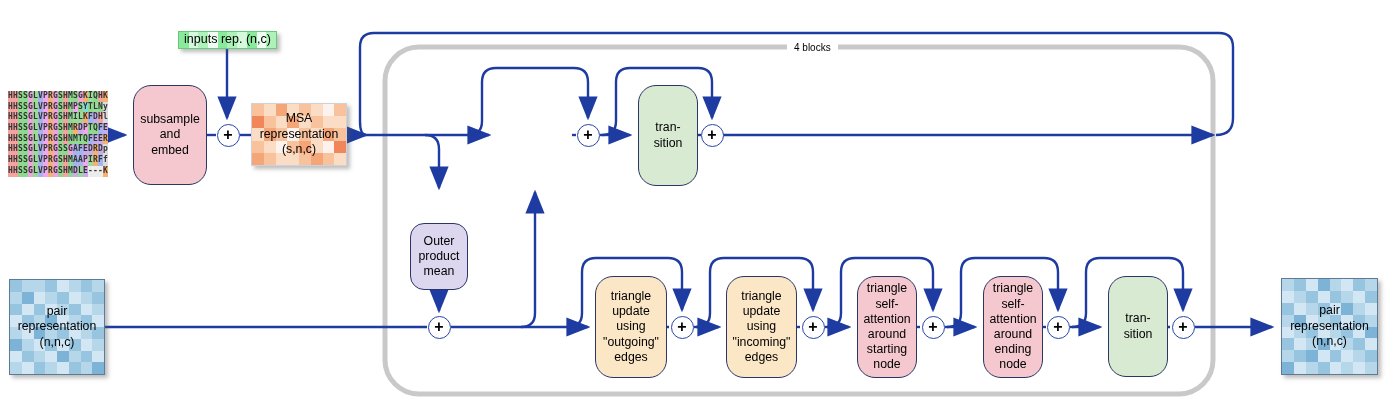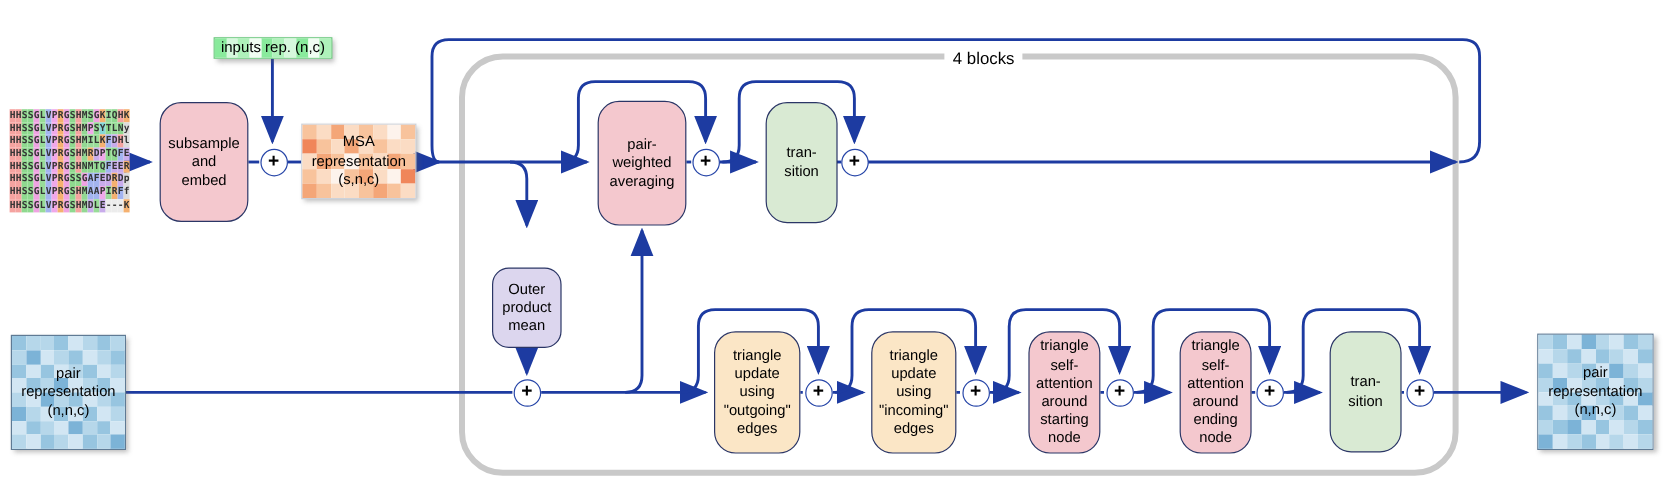--- a/index.html
+++ b/index.html
@@ -33,21 +33,21 @@
   .border-green{border:1px solid #6cc77e;}
 
   
   .msa{position:absolute;left:8px;top:91px;z-index:3;}
   .msa-row{height:10.7px;white-space:nowrap;}
   .msa-row span{display:inline-block;width:5px;height:10.7px;overflow:hidden;
       font-family:"DejaVu Sans Mono",monospace;font-size:8px;font-weight:bold;
       line-height:10.7px;text-align:center;color:#343434;vertical-align:top;}
 
   .loop-label{position:absolute;background:#fff;display:flex;align-items:center;justify-content:center;
-      font-size:14px;color:#000;z-index:2;padding:0 7px;}
+      font-size:10px;color:#000;z-index:2;padding:0 7px;}
 </style>
 </head>
 <body>
 
 <div class="canvas">
 
   <svg class="wires" viewBox="0 0 1400 412">
     <defs>
       <marker id="arr" viewBox="0 0 10 8" refX="9" refY="4" markerWidth="10" markerHeight="8" orient="auto">
         <path d="M0 0 L10 4 L0 8 Z" fill="#1d3ba1"></path>
@@ -170,25 +170,20 @@
         <div style="background: rgb(248, 195, 156);"></div>
         <div style="background: rgb(244, 166, 120);"></div>
         <div style="background: rgb(248, 195, 156);"></div>
         <div style="background: rgb(251, 220, 196);"></div>
       </div>
     <div class="hm-label">MSA
 representation
 (s,n,c)</div>
   </div>
 
-  <div class="node pink" style="left:498px;top:84px;width:74px;height:104px;">
-    <span>pair-
-weighted
-averaging</span>
-  </div>
 
   <div class="node green" style="left:638px;top:85px;width:60px;height:101px;">
     <span>tran-
 sition</span>
   </div>
 
   <div class="node lavender r14" style="left:410px;top:195px;width:58px;height:67px;">
     <span>Outer
 product
 mean</span>

